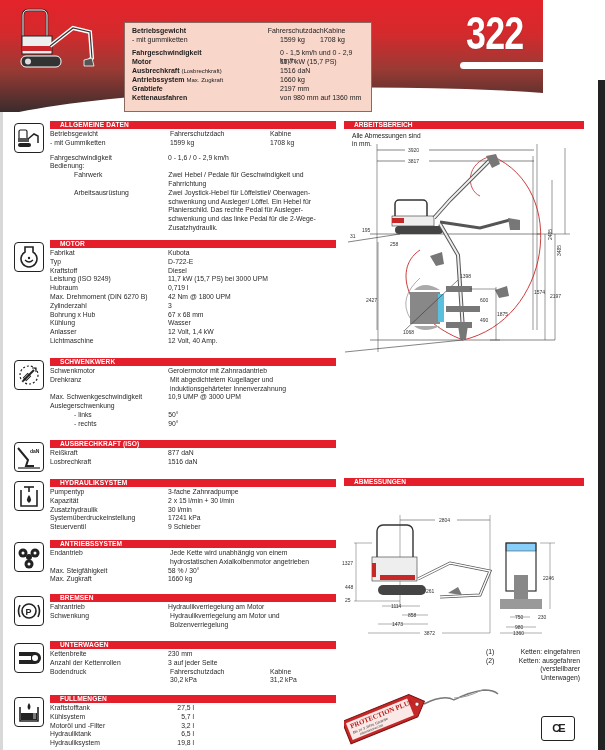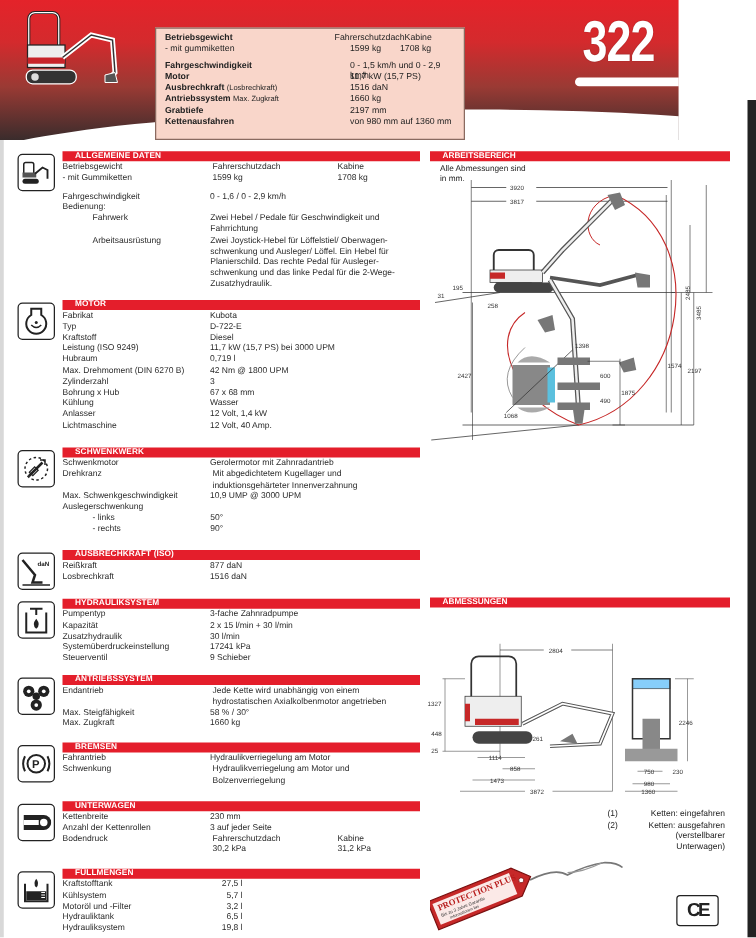--- a/index.html
+++ b/index.html
@@ -31,21 +31,21 @@
 .row .vw{width:175px}
 .row .k.ind{padding-left:24px}
 .gap4{height:4px}
 .rsec-bar{position:absolute;left:344px;width:240px;height:8px;background:#e41e2b;color:#fff;font-weight:bold;font-size:6.6px;padding-left:10px;line-height:8px}
 .dia{position:absolute}
 .note{position:absolute;left:352px;top:132px;font-size:6.6px;line-height:8px;color:#222}
 .legend{position:absolute;left:486px;top:648px;font-size:6.8px;line-height:8.6px;color:#222}
 .legend .lr{display:flex}
 .legend .n{width:24px}
 .legend .t{width:70px;text-align:right}
-.ce{position:absolute;left:541px;top:716px;width:34px;height:25px;border:1.6px solid #222;border-radius:3px;font-size:15px;font-weight:bold;display:flex;align-items:center;justify-content:center;letter-spacing:-2px}
+.ce{position:absolute;left:541px;top:716px;width:34px;height:25px;border:1.6px solid #222;border-radius:3px;font-size:11px;font-weight:bold;display:flex;align-items:center;justify-content:center;letter-spacing:-2px}
 .tag{position:absolute;left:344px;top:672px;width:180px;height:78px}
 .dim{font-family:"Liberation Sans",sans-serif;font-size:5px;fill:#333}
 </style>
 </head>
 <body>
 
 <div class="header">
   <div class="grad"></div>
   <div class="wave"></div>
   <svg class="hdr-icon" viewBox="0 0 84 68">

